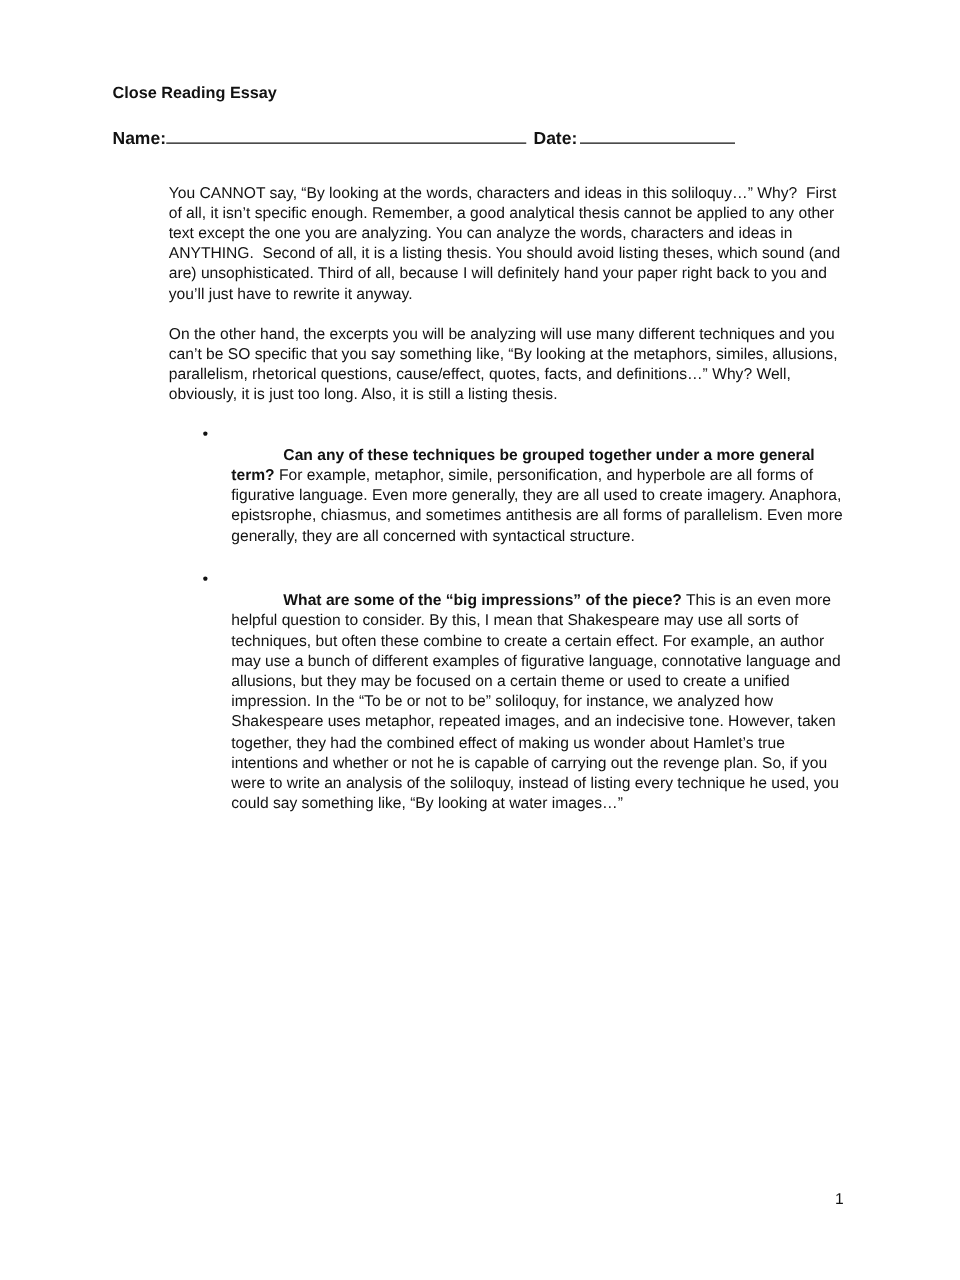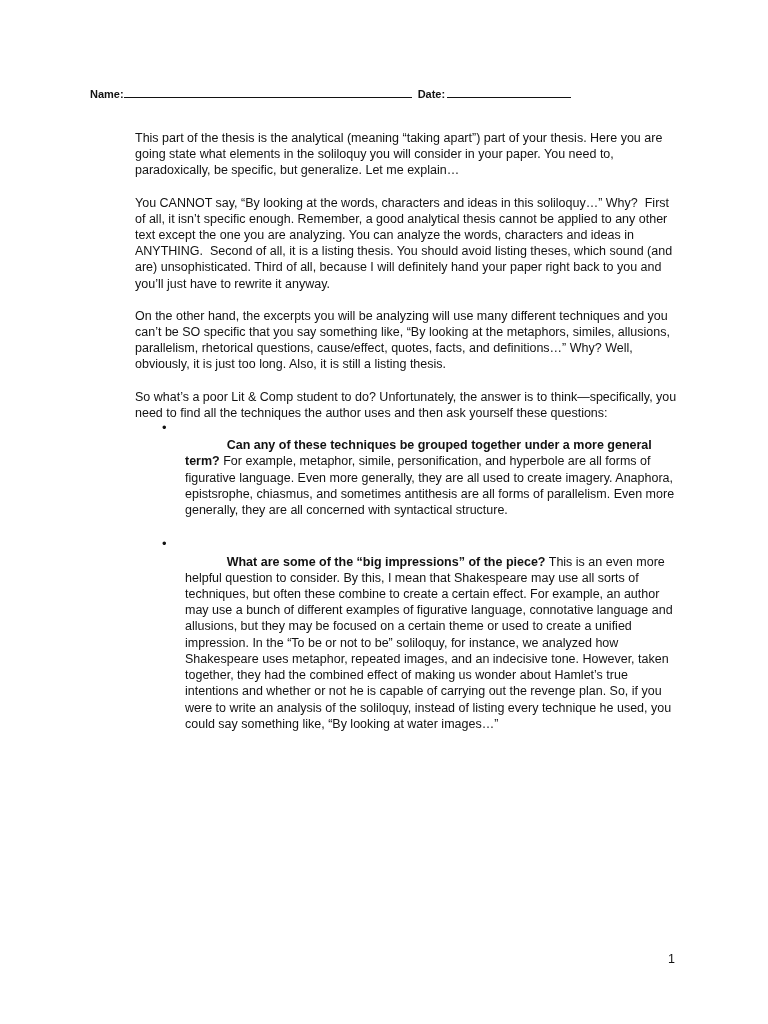--- a/index.html
+++ b/index.html
@@ -23,21 +23,21 @@
     width: 590px;
   }
   .title-line {
     font-weight: bold;
     font-size: 13px;
     line-height: 16.5px;
     white-space: pre-wrap;
   }
   .name-row {
     margin-top: 19px;
-    font-size: 11px;
+    font-size: 14px;
     line-height: 17px;
     font-weight: bold;
   }
   .blank-line {
     display: inline-block;
     border-bottom: 1.4px solid #121212;
     height: 12px;
     vertical-align: baseline;
   }
   .blank-name { width: 288px; }
@@ -91,32 +91,31 @@
     font-size: 12.5px;
     line-height: 16px;
   }
 </style>
 </head>
 <body>
 
 <div class="page">
   <div class="content">
 
+    <div class="title-line">Close Reading Essay</div>
 
     <div class="name-row">
       <span>Name:</span><span class="blank-line blank-name"></span><span class="date-label">Date:</span><span class="blank-line blank-date"></span>
     </div>
 
     <div class="section">
 
       <div class="sec-body">
-        <p class="para">This part of the thesis is the analytical (meaning “taking apart”) part of your thesis. Here you are going state what elements in the soliloquy you will consider in your paper. You need to, paradoxically, be specific, but generalize. Let me explain…</p>
         <p class="para">You CANNOT say, “By looking at the words, characters and ideas in this soliloquy…” Why?  First of all, it isn’t specific enough. Remember, a good analytical thesis cannot be applied to any other text except the one you are analyzing. You can analyze the words, characters and ideas in ANYTHING.  Second of all, it is a listing thesis. You should avoid listing theses, which sound (and are) unsophisticated. Third of all, because I will definitely hand your paper right back to you and you’ll just have to rewrite it anyway.</p>
         <p class="para">On the other hand, the excerpts you will be analyzing will use many different techniques and you can’t be SO specific that you say something like, “By looking at the metaphors, similes, allusions, parallelism, rhetorical questions, cause/effect, quotes, facts, and definitions…” Why? Well, obviously, it is just too long. Also, it is still a listing thesis.</p>
-        <p class="para no-gap">So what’s a poor Lit &amp; Comp student to do? Unfortunately, the answer is to think—specifically, you need to find all the techniques the author uses and then ask yourself these questions:</p>
 
         <ul class="bullet-list">
           <li class="bullet-item">
             <span class="bullet-marker">•</span><span class="bullet-lead">Can any of these techniques be grouped together under a more general term?</span><span> For example, metaphor, simile, personification, and hyperbole are all forms of figurative language. Even more generally, they are all used to create imagery. Anaphora, epistsrophe, chiasmus, and sometimes antithesis are all forms of parallelism. Even more generally, they are all concerned with syntactical structure.</span>
           </li>
           <li class="bullet-item">
             <span class="bullet-marker">•</span><span class="bullet-lead">What are some of the “big impressions” of the piece?</span><span> This is an even more helpful question to consider. By this, I mean that Shakespeare may use all sorts of techniques, but often these combine to create a certain effect. For example, an author may use a bunch of different examples of figurative language, connotative language and allusions, but they may be focused on a certain theme or used to create a unified impression. In the “To be or not to be” soliloquy, for instance, we analyzed how Shakespeare uses metaphor, repeated images, and an indecisive tone. However, taken together, they had the combined effect of making us wonder about Hamlet’s true intentions and whether or not he is capable of carrying out the revenge plan. So, if you were to write an analysis of the soliloquy, instead of listing every technique he used, you could say something like, “By looking at water images…”</span>
           </li>
         </ul>
       </div>

